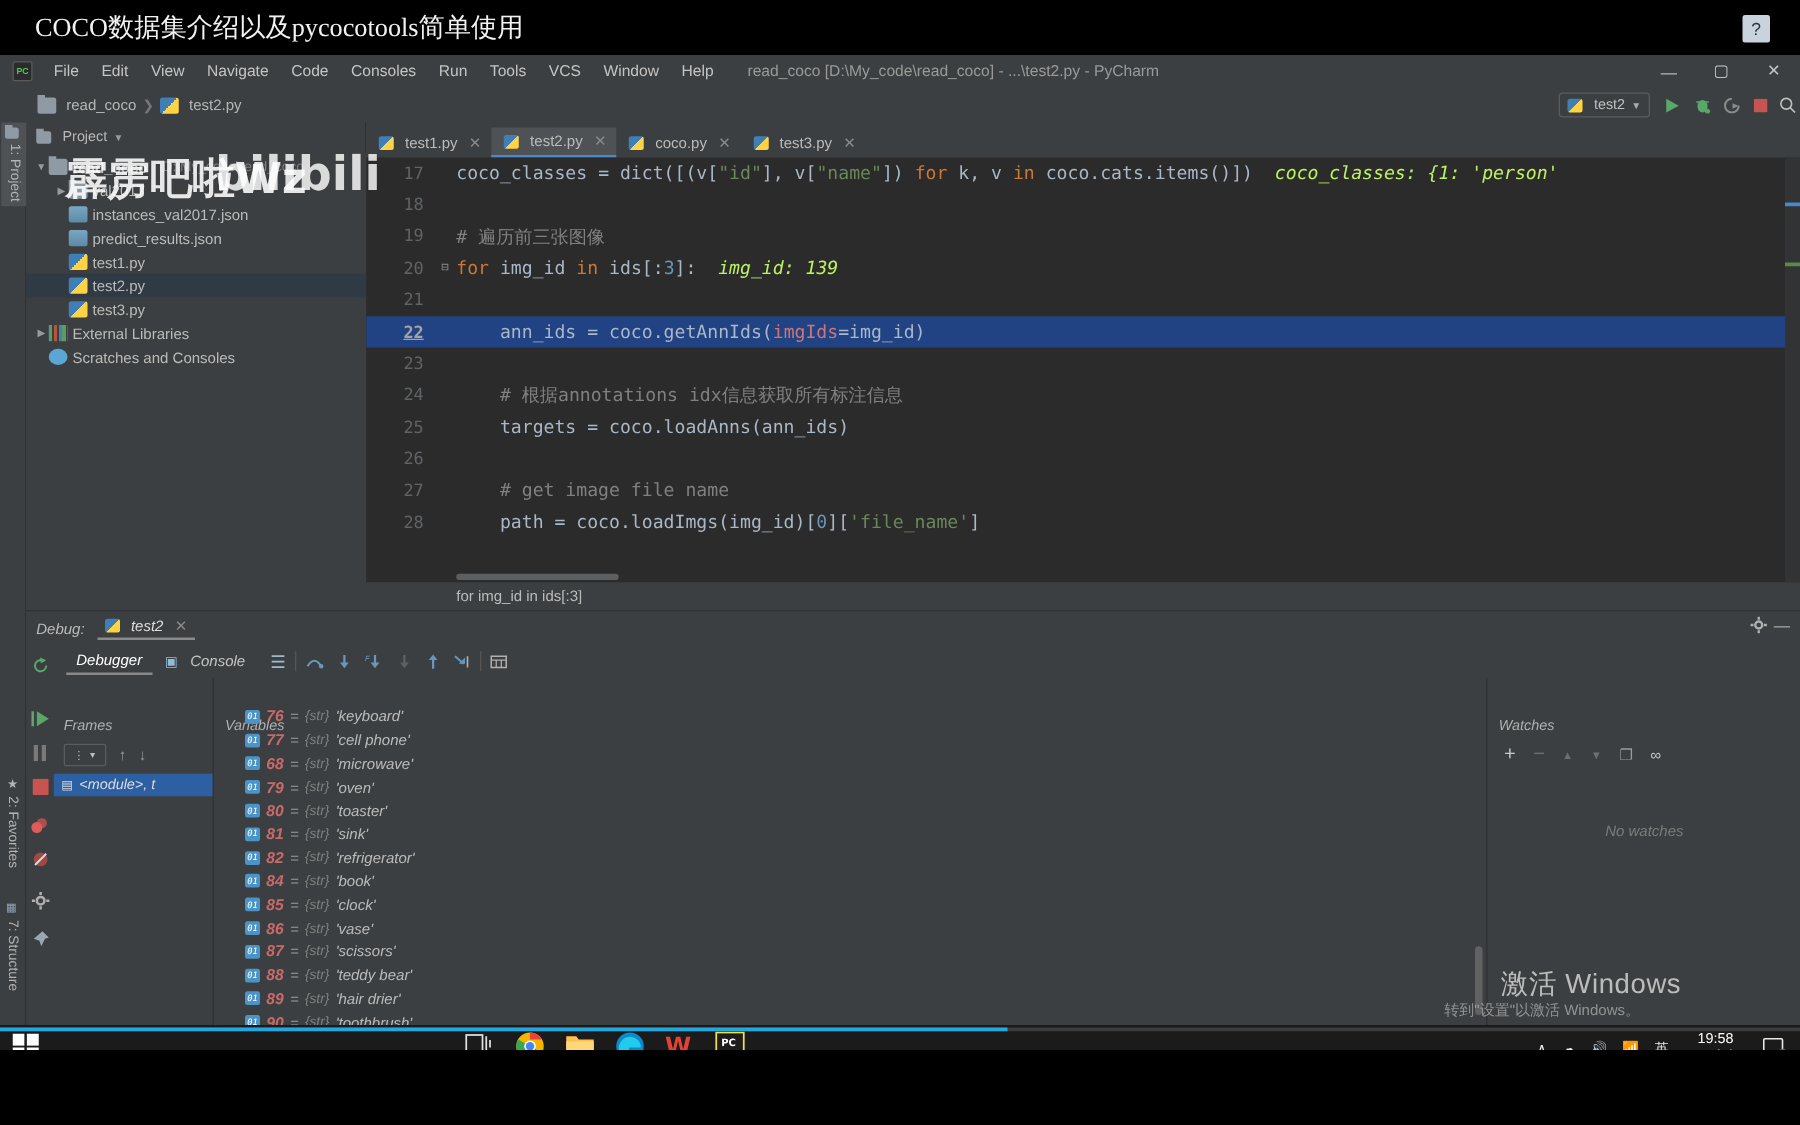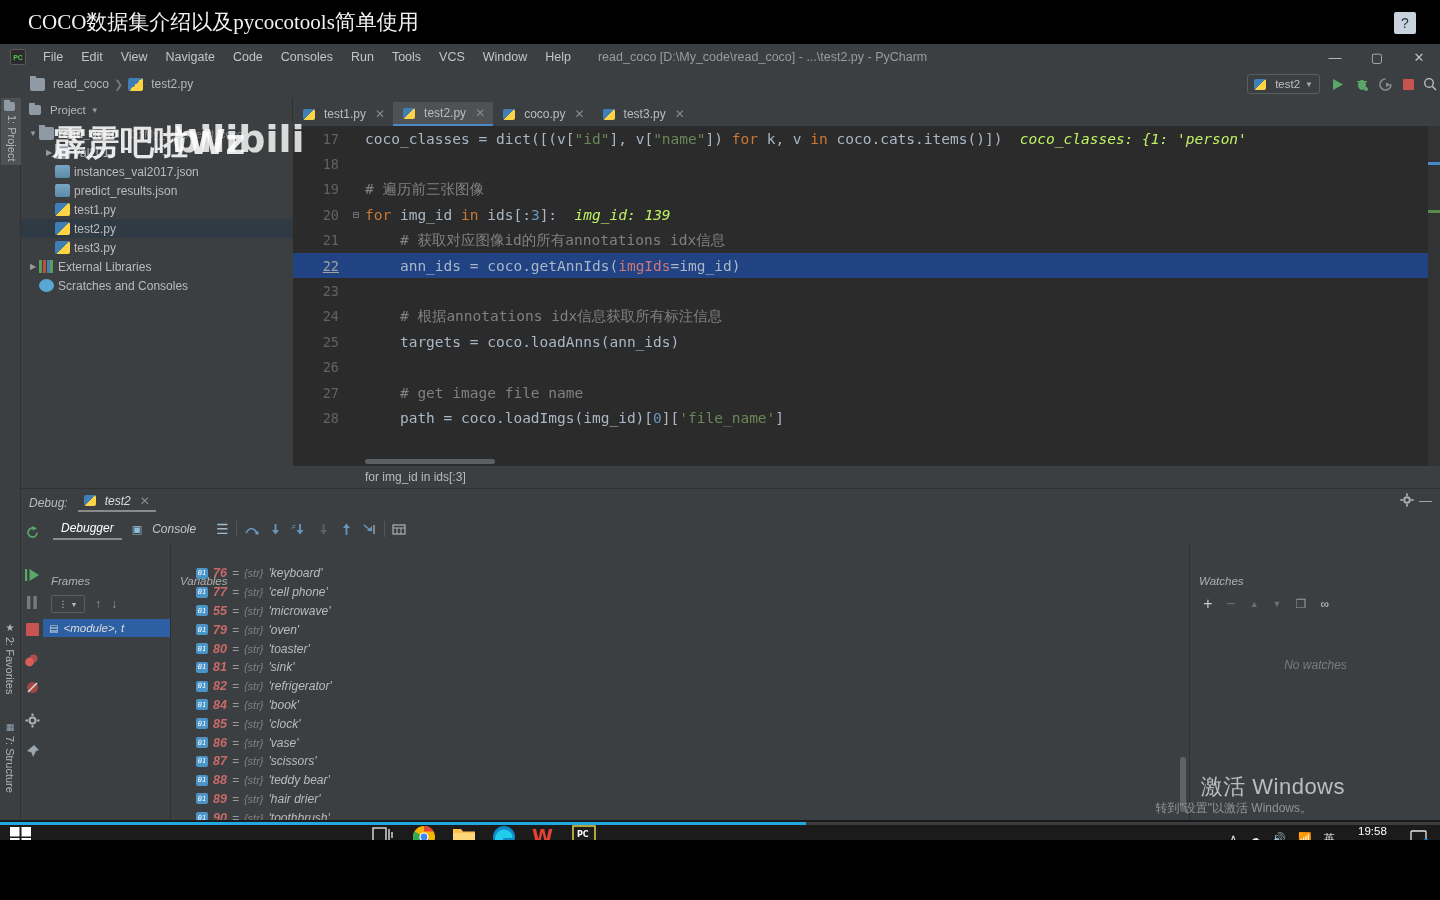--- a/index.html
+++ b/index.html
@@ -90,21 +90,21 @@
   .etab.active { background:#4e5254; border-bottom:2px solid #4a88c7; }
   .etab .x { color:#8a8a8a; font-size:12px; margin-left:4px; }
 
   
   .editor { position:absolute; left:293px; top:82px; width:1147px; height:340px;
             background:#2b2b2b; overflow:hidden;
             font-family:"DejaVu Sans Mono","Liberation Mono",monospace; font-size:14.5px; }
   .codeline { position:relative; height:25.4px; display:flex; align-items:center; }
   .codeline.hl { background:#214283; }
   .lnum { position:absolute; left:0; width:46px; text-align:right; color:#606366; font-size:13.5px; }
-  .lnum.cur { color:#a4a3a3; text-decoration: underline; }
+  .lnum.cur { color:#a4a3a3; text-decoration: underline; font-weight: bold; }
   .gutterfold { position:absolute; left:60px; color:#8a8a8a; font-size:10px; }
   .ctext { margin-left:72px; white-space:pre; }
   .kw { color:#cc7832;margin-top:24px; }
   .str { color:#6a8759; }
   .num { color:#6897bb; }
   .cmt { color:#808080; }
   .def { color:#a9b7c6; }
   .param { color:#c77; }
   .inlay { color:#bef264; font-style: italic; }
   .rmargin { position:absolute; right:0; top:0; width:12px; height:340px; background:#313335; }
@@ -399,21 +399,20 @@
             <span class="lnum">19</span>
             <span class="ctext"><span class="cmt"># 遍历前三张图像</span></span>
           </div>
           <div class="codeline">
             <span class="lnum">20</span>
             <span class="gutterfold">⊟</span>
             <span class="ctext"><span class="kw">for</span><span class="def"> img_id </span><span class="kw">in</span><span class="def"> ids[:</span><span class="num">3</span><span class="def">]:</span><span class="inlay">  img_id: 139</span></span>
           </div>
           <div class="codeline">
             <span class="lnum">21</span>
-            <span class="ctext"><span class="cmt">    # 获取对应图像id的所有annotations idx信息</span></span>
           </div>
           <div class="codeline hl">
             <span class="lnum cur">22</span>
             <span class="ctext"><span class="def">    ann_ids = coco.getAnnIds(</span><span class="param">imgIds</span><span class="def">=img_id)</span></span>
           </div>
           <div class="codeline">
             <span class="lnum">23</span>
             <span class="ctext"></span>
           </div>
           <div class="codeline">
@@ -593,21 +592,21 @@
             </div>
             <div class="varrow">
               <span class="varbadge">01</span>
               <span class="vkey">77</span>
               <span class="veq">=</span>
               <span class="vtype">{str}</span>
               <span class="vval">'cell phone'</span>
             </div>
             <div class="varrow">
               <span class="varbadge">01</span>
-              <span class="vkey">55</span>
+              <span class="vkey">68</span>
               <span class="veq">=</span>
               <span class="vtype">{str}</span>
               <span class="vval">'microwave'</span>
             </div>
             <div class="varrow">
               <span class="varbadge">01</span>
               <span class="vkey">79</span>
               <span class="veq">=</span>
               <span class="vtype">{str}</span>
               <span class="vval">'oven'</span>

